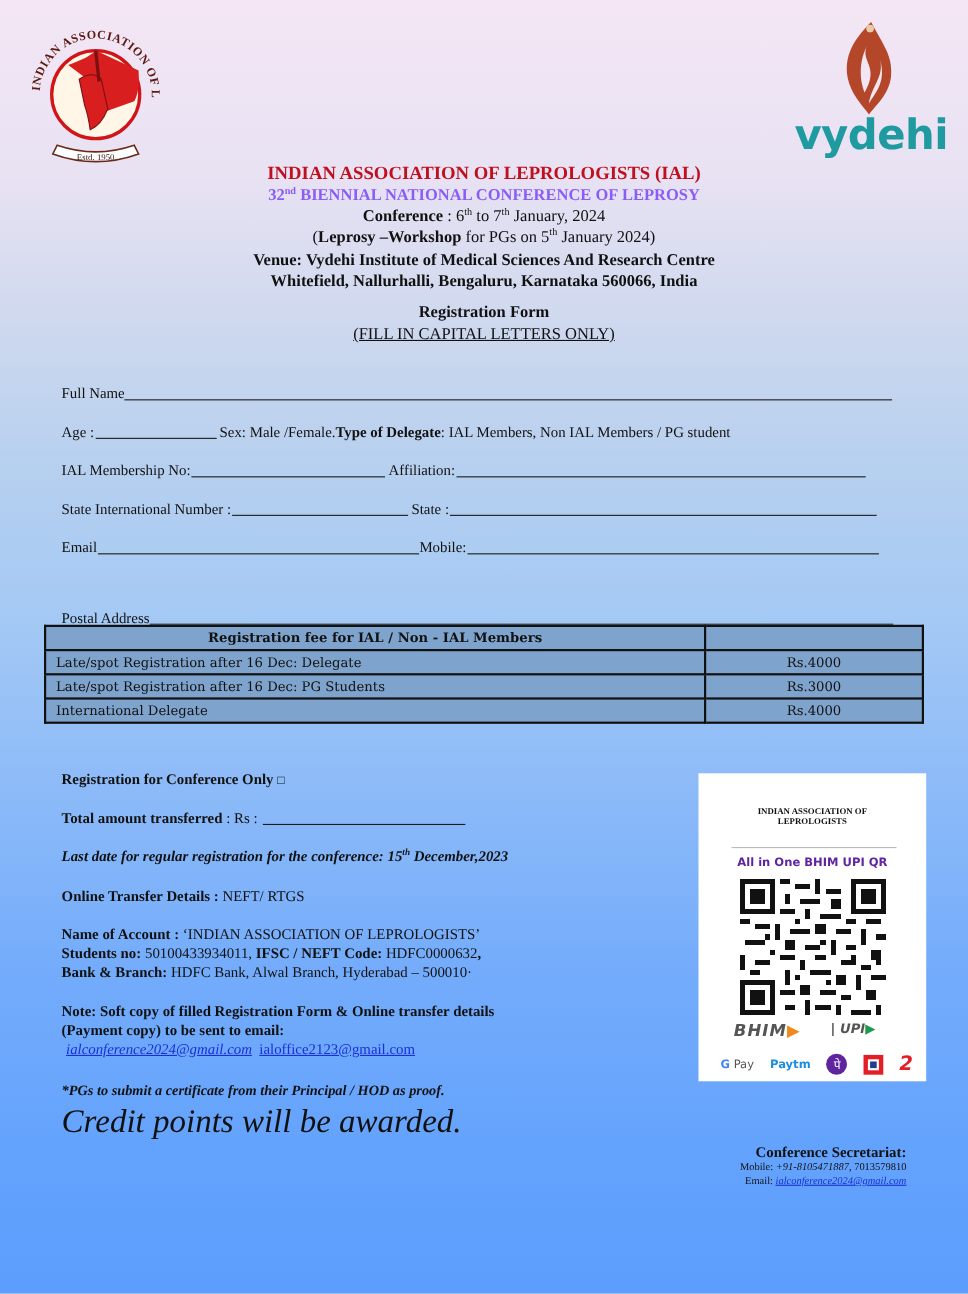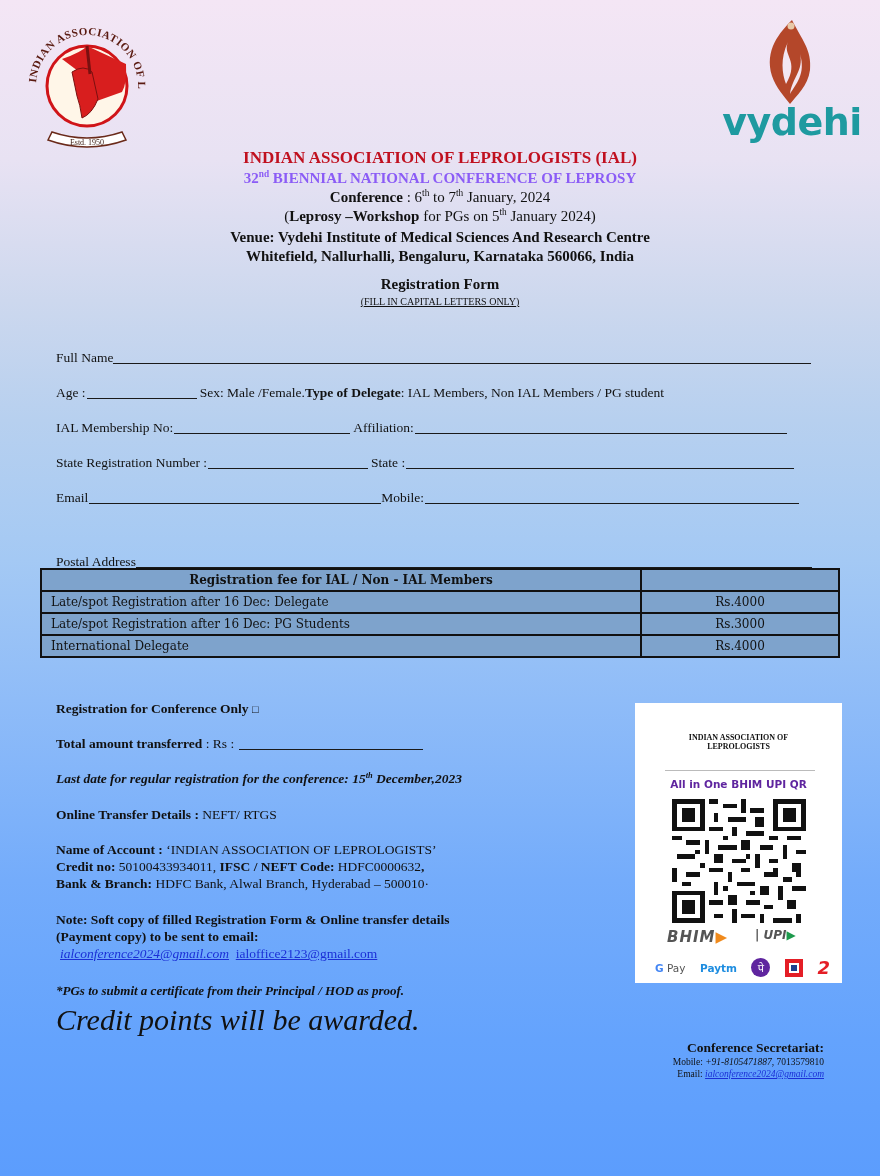--- a/index.html
+++ b/index.html
@@ -15,21 +15,21 @@
     sup { font-size: 0.62em; vertical-align: super; line-height: 0; }
 
     
     .h-org { top: 148px; font-size: 17px; font-weight: bold; color: #c0101f; }
     .h-conf { top: 170px; font-size: 15px; font-weight: bold; color: #8b5cf6; }
     .h-dates { top: 189px; font-size: 15px; color: #111; }
     .h-workshop { top: 208px; font-size: 15px; color: #111; }
     .h-venue { top: 229px; font-size: 15px; font-weight: bold; }
     .h-addr { top: 248px; font-size: 15px; font-weight: bold; }
     .h-form { top: 276px; font-size: 15px; font-weight: bold; }
-    .h-caps { top: 296px; font-size: 10px; text-decoration: underline; }
+    .h-caps { top: 296px; font-size: 15px; text-decoration: underline; }
 
     
     .fline { left: 56px; font-size: 13.5px; white-space: nowrap; display: flex; align-items: flex-end; }
     .blank { display: inline-block; border-bottom: 1.3px solid #1a1a1a; height: 13px; margin: 0 3px 2px 1px; }
 
     
     .fee-table {
       position: absolute; left: 40px; top: 568px; width: 800px;
       border-collapse: collapse; font-family: "DejaVu Serif", serif; font-size: 12px;
       background: #7ea3cc; border: 2px solid #111;
@@ -121,21 +121,21 @@
 </div>
 
 <div class="abs fline" style="top:420px;">
   <span>IAL Membership No: </span>
   <span class="blank" style="width:176px;"></span>
   <span> Affiliation: </span>
   <span class="blank" style="width:372px;"></span>
 </div>
 
 <div class="abs fline" style="top:455px;">
-  <span>State Registration Number : </span>
+  <span>State International Number : </span>
   <span class="blank" style="width:160px;"></span>
   <span> State : </span>
   <span class="blank" style="width:388px;"></span>
 </div>
 
 <div class="abs fline" style="top:490px;">
   <span>Email </span>
   <span class="blank" style="width:292px;margin-right:0;"></span>
   <span>Mobile:  </span>
   <span class="blank" style="width:374px;"></span>
@@ -182,21 +182,21 @@
 </div>
 
 <div class="abs info" style="top:807px;">
   <b>Online Transfer Details : </b><span>NEFT/ RTGS</span>
 </div>
 
 <div class="abs info" style="top:842px;">
   <b>Name of Account : </b><span>‘INDIAN ASSOCIATION OF  LEPROLOGISTS’</span>
 </div>
 <div class="abs info" style="top:859px;">
-  <b>Credit no: </b><span>50100433934011, </span><b>IFSC / NEFT Code: </b><span>HDFC0000632</span><b>,</b>
+  <b>Students no: </b><span>50100433934011, </span><b>IFSC / NEFT Code: </b><span>HDFC0000632</span><b>,</b>
 </div>
 <div class="abs info" style="top:876px;">
   <b>Bank &amp; Branch: </b><span>HDFC Bank, Alwal Branch,  Hyderabad – 500010·</span>
 </div>
 
 <div class="abs info b" style="top:912px;">Note: Soft copy of filled Registration Form &amp; Online transfer details</div>
 <div class="abs info b" style="top:929px;">(Payment copy) to be sent to email:</div>
 <div class="abs info" style="top:946px;left:60px;">
   <a class="link ital">ialconference2024@gmail.com</a>&nbsp;
   <a class="link">ialoffice2123@gmail.com</a>

